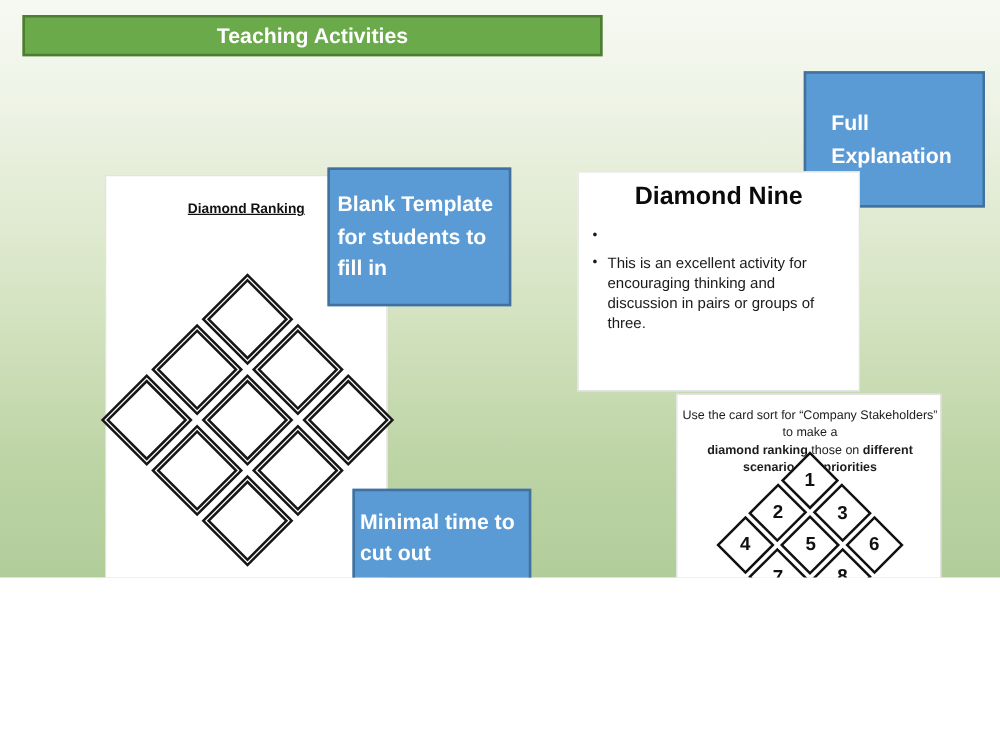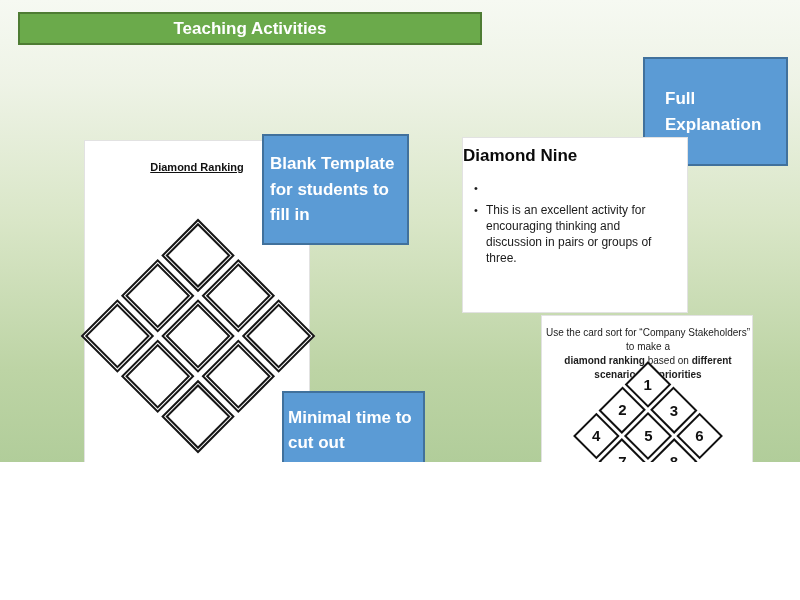--- a/index.html
+++ b/index.html
@@ -44,22 +44,22 @@
   .dg-num .cell{
     background:#fff;border:2px solid #111;box-sizing:border-box;
     display:flex;align-items:center;justify-content:center;
   }
   .dg-num .cell span{
     transform:rotate(-45deg);font-size:15px;font-weight:bold;color:#111;
     font-family:"Liberation Sans",sans-serif;
   }
   .expl-card{left:462px;top:137px;width:226px;height:176px;}
   .expl-heading{
-    position:absolute;left:0;top:8px;width:100%;text-align:left;
-    font-size:17px;font-weight:bold;color:#0a0a0a;
+    position:absolute;left:0;top:8px;width:100%;text-align:center;
+    font-size:20px;font-weight:bold;color:#0a0a0a;
   }
   .bullet-list{position:absolute;left:10px;top:42px;width:206px;}
   .bullet-item{
     position:relative;padding-left:13px;margin-bottom:22px;
     font-size:12px;line-height:16px;color:#1a1a1a;
   }
   .bullet-item .bchar{position:absolute;left:1px;top:0;font-size:11px;}
   .example-card{left:541px;top:315px;width:212px;height:196px;padding-left:30px;}
   .ex-caption{
     position:absolute;left:3px;top:10px;width:206px;text-align:center;
@@ -114,21 +114,21 @@
     <div class="expl-heading">Diamond Nine</div>
     <div class="bullet-list">
         <div class="bullet-item"><span class="bchar">•</span></div>
         <div class="bullet-item"><span class="bchar">•</span><span>This is an excellent activity for encouraging thinking and discussion in pairs or groups of three.</span></div>
       </div>
   </div>
 
   <div class="white-card example-card">
     <div class="ex-caption">
       <span>Use the card sort for “Company Stakeholders” to make a</span><br>
-      <span><span class="b">diamond ranking</span><span> based on </span><span class="b">different scenario and priorities</span></span>
+      <span><span class="b">diamond ranking</span><span> those on </span><span class="b">different scenario and priorities</span></span>
     </div>
     <div class="diamond-grid dg-num">
         <div class="cell">
           <span>1</span>
         </div>
         <div class="cell">
           <span>3</span>
         </div>
         <div class="cell">
           <span>6</span>

